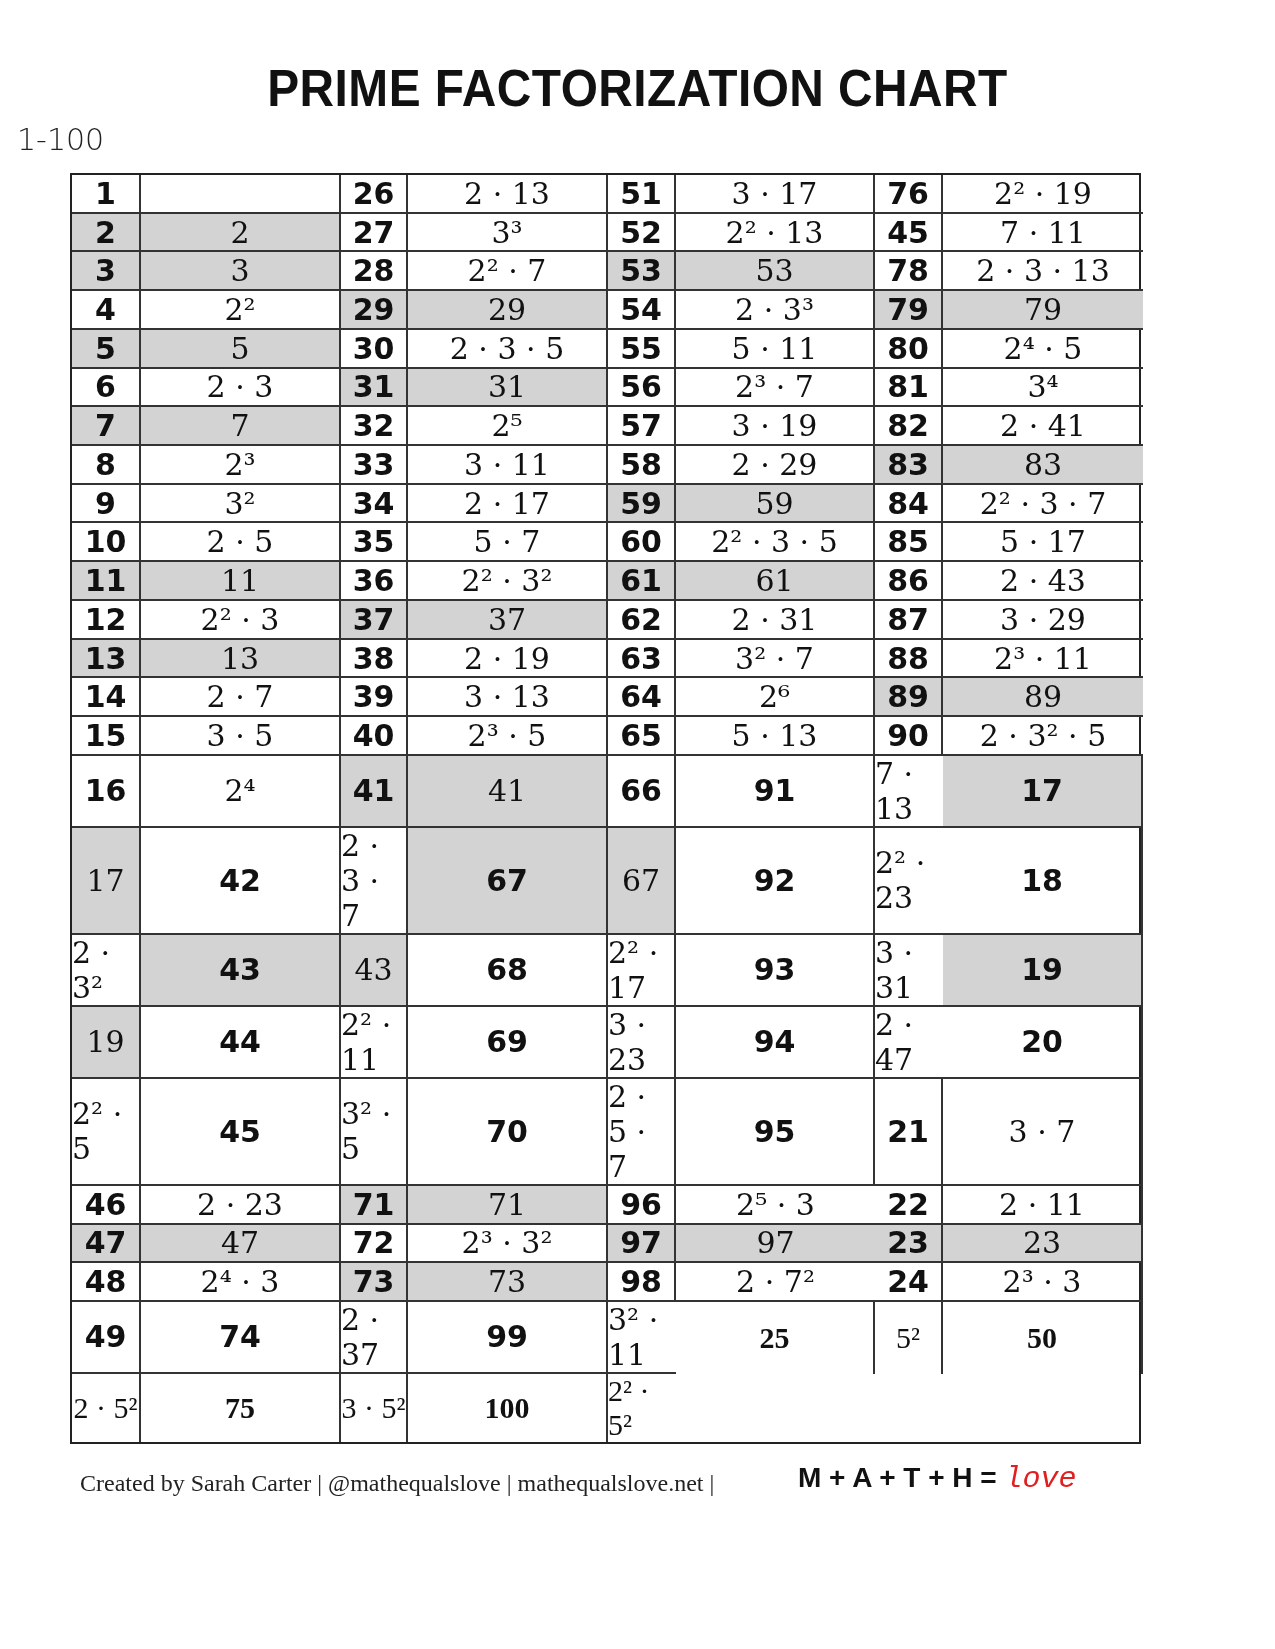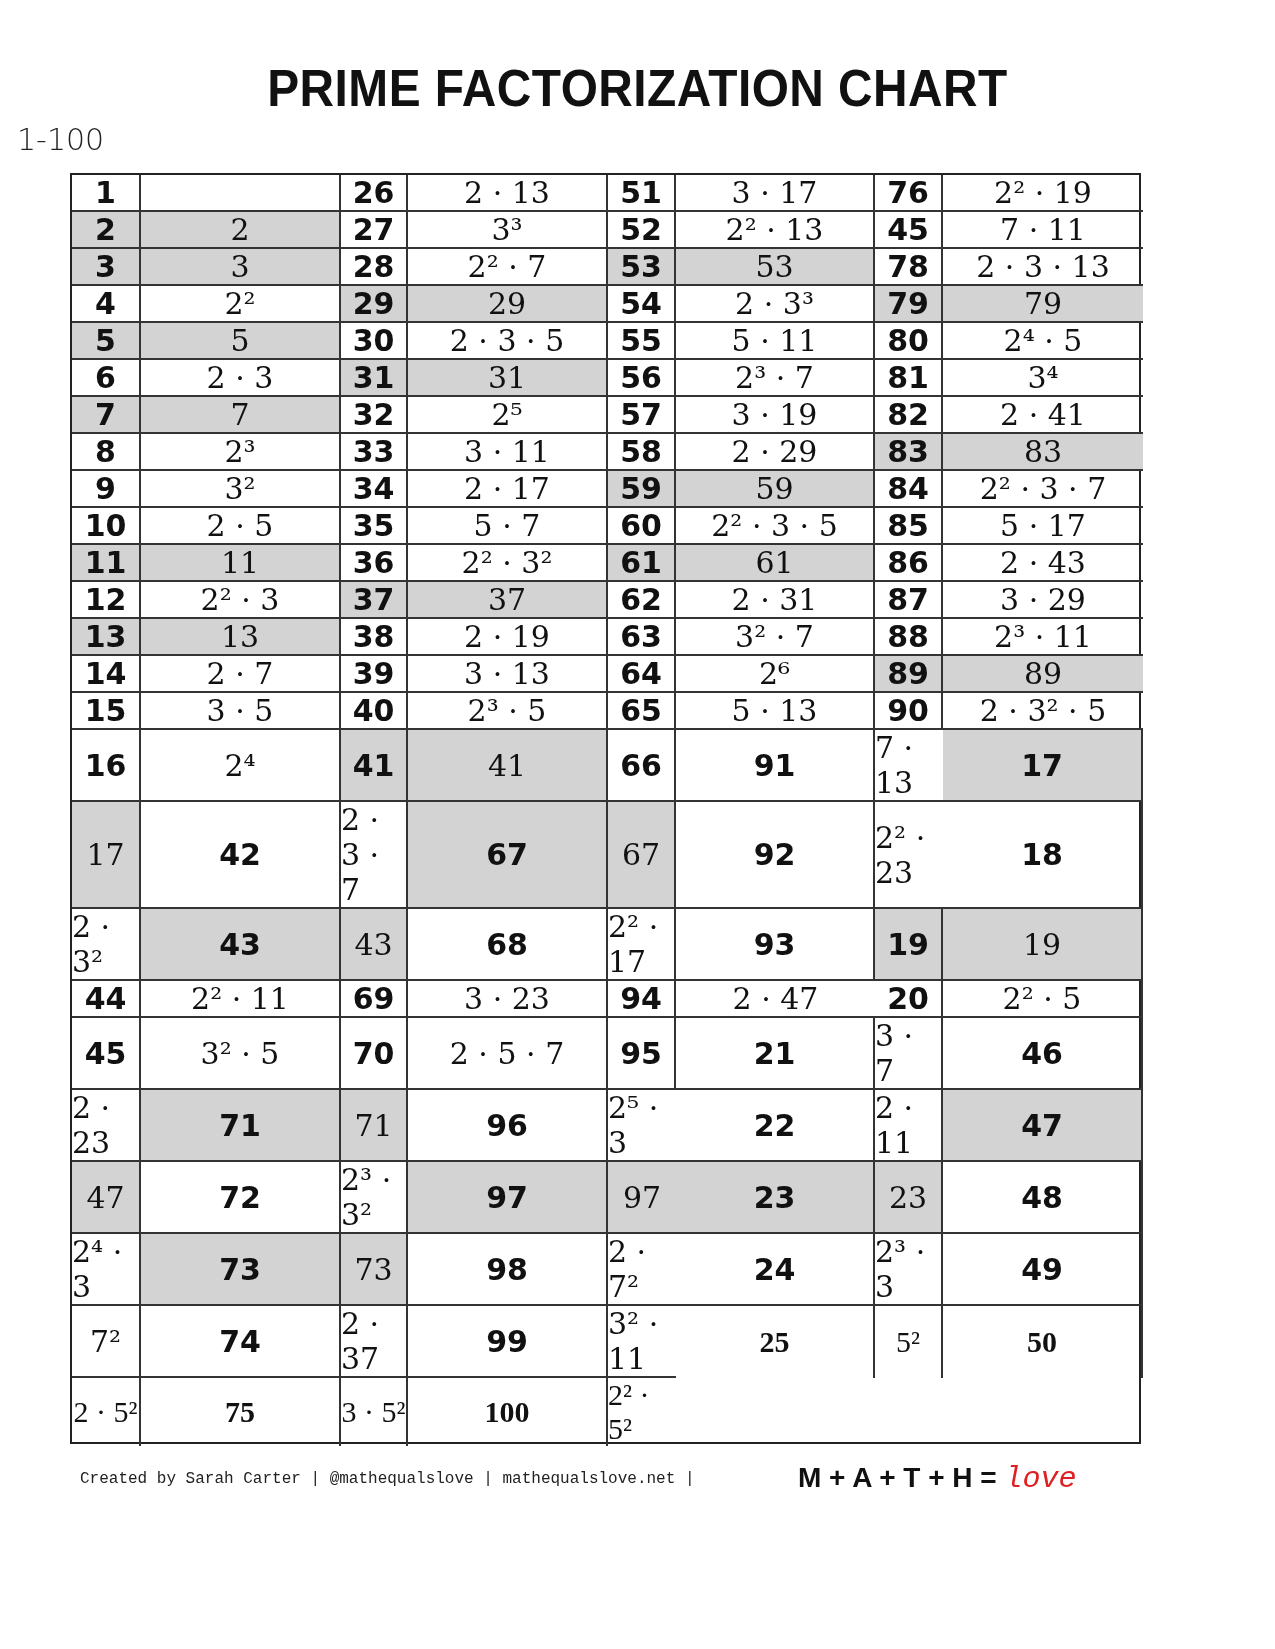--- a/index.html
+++ b/index.html
@@ -10,21 +10,21 @@
     font-family:"DejaVu Sans",sans-serif;font-size:30px;font-weight:300;color:#222;padding-left:17px;}
   .grid{position:absolute;left:70px;top:173px;width:1071px;height:1271px;
     display:grid;grid-template-columns:69px 200px 67px 200px 68px 199px 68px 200px;
     grid-template-rows:repeat(25,1fr);border:2px solid #222;box-sizing:border-box;}
   .cell{border-right:2px solid #333;border-bottom:2px solid #333;display:flex;align-items:center;justify-content:center;box-sizing:border-box;}
   .cell.last-col{border-right:none;}
   .cell.last-row{border-bottom:none;font-family:Liberation Serif, serif;}
   .num{font-family:"DejaVu Sans",sans-serif;font-weight:bold;font-size:30px;}
   .fac{font-family:"DejaVu Serif",serif;font-size:30px;}
   .prime{background:#d3d3d3;}
-  .footer{position:absolute;left:80px;top:1470px;font-family:Liberation Mono, monospace;font-size:16px;color:#222;}
+  .footer{position:absolute;left:80px;top:1470px;font-family:Liberation Serif, serif;font-size:24px;color:#222;}
   .logo{position:absolute;left:798px;top:1462px;font-family:"Liberation Sans",sans-serif;font-weight:bold;font-size:28px;}
   .logo .love{font-family:Liberation Mono, monospace;font-style:italic;color:#e02020;font-weight:normal;font-size:30px;}
 </style>
 </head>
 <body>
 
 <div class="title">PRIME FACTORIZATION CHART</div>
 <div class="subtitle">1-100</div>
 
 <div class="grid" id="grid">
@@ -163,20 +163,21 @@
     <div class="cell fac prime">67</div>
     <div class="cell num">92</div>
     <div class="cell fac last-col">2² · 23</div>
     <div class="cell num">18</div>
     <div class="cell fac">2 · 3²</div>
     <div class="cell num prime">43</div>
     <div class="cell fac prime">43</div>
     <div class="cell num">68</div>
     <div class="cell fac">2² · 17</div>
     <div class="cell num">93</div>
+    <div class="cell fac last-col">3 · 31</div>
     <div class="cell num prime">19</div>
     <div class="cell fac prime">19</div>
     <div class="cell num">44</div>
     <div class="cell fac">2² · 11</div>
     <div class="cell num">69</div>
     <div class="cell fac">3 · 23</div>
     <div class="cell num">94</div>
     <div class="cell fac last-col">2 · 47</div>
     <div class="cell num">20</div>
     <div class="cell fac">2² · 5</div>
@@ -205,21 +206,20 @@
     <div class="cell fac prime">23</div>
     <div class="cell num">48</div>
     <div class="cell fac">2⁴ · 3</div>
     <div class="cell num prime">73</div>
     <div class="cell fac prime">73</div>
     <div class="cell num">98</div>
     <div class="cell fac last-col">2 · 7²</div>
     <div class="cell num">24</div>
     <div class="cell fac">2³ · 3</div>
     <div class="cell num">49</div>
-    <div class="cell fac">7²</div>
     <div class="cell num">74</div>
     <div class="cell fac">2 · 37</div>
     <div class="cell num">99</div>
     <div class="cell fac last-col">3² · 11</div>
     <div class="cell num last-row">25</div>
     <div class="cell fac last-row">5²</div>
     <div class="cell num last-row">50</div>
     <div class="cell fac last-row">2 · 5²</div>
     <div class="cell num last-row">75</div>
     <div class="cell fac last-row">3 · 5²</div>

